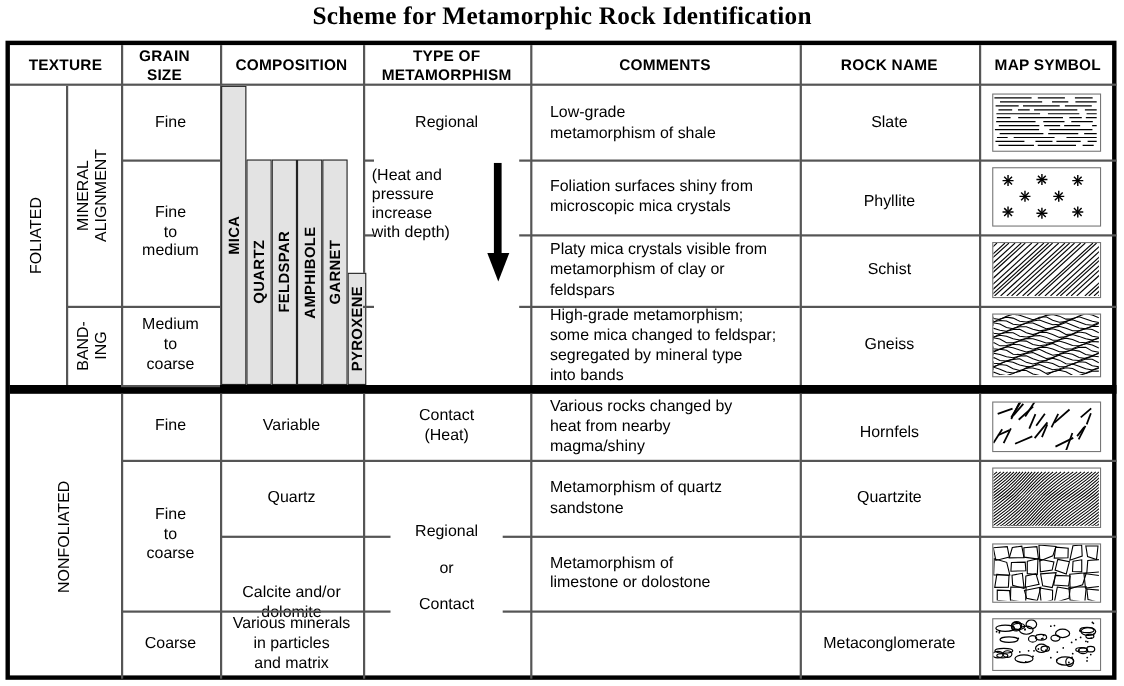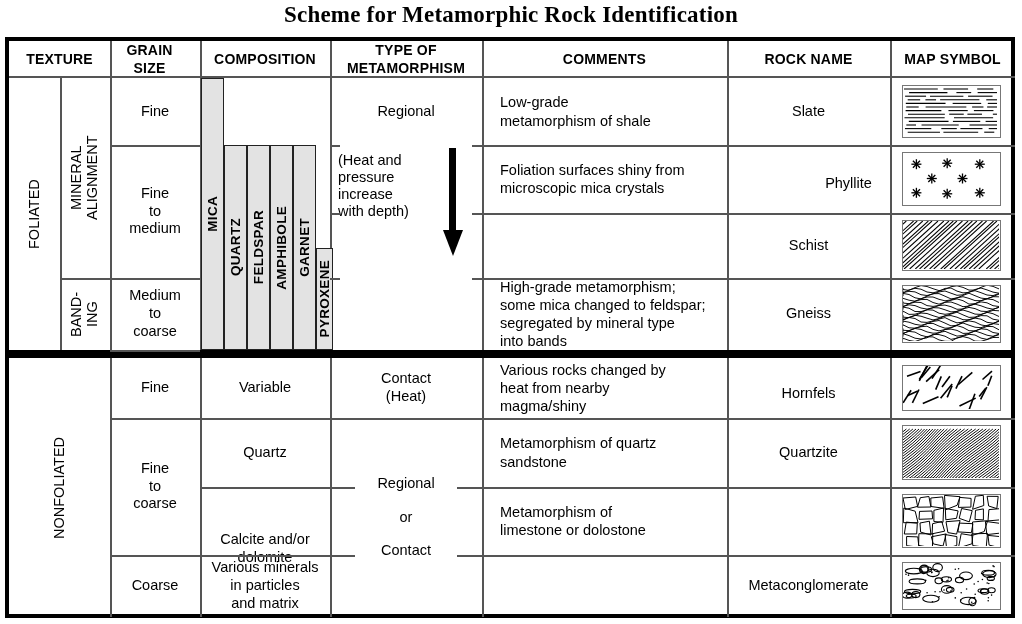--- a/index.html
+++ b/index.html
@@ -253,21 +253,21 @@
             <line x1="85.73937252477712" y1="42.6" x2="94" y2="42.6" stroke="#000" stroke-width="1.1"></line>
             <line x1="4.719419248271463" y1="46.2" x2="36.96881820632556" y2="46.2" stroke="#000" stroke-width="1.1"></line>
             <line x1="40.40512973973767" y1="46.2" x2="75.18179973409596" y2="46.2" stroke="#000" stroke-width="1.1"></line>
             <line x1="81.223957281664" y1="46.2" x2="91.27114252479335" y2="46.2" stroke="#000" stroke-width="1.1"></line>
           </svg>
         </div>
         <div class="cell" style="left: 473px; top: 104px; width: 288px; height: 68px; flex-direction: column; align-items: flex-start; text-align: left; padding-left: 18px; line-height: 1.25;">
           <div>Foliation surfaces shiny from</div>
           <div>microscopic mica crystals</div>
         </div>
-        <div class="cell" style="left: 718px; top: 104px; width: 163px; height: 78px; flex-direction: column; margin-left: 40px;">
+        <div class="cell" style="left: 718px; top: 104px; width: 163px; height: 78px; flex-direction: column;">
           <div>Phyllite</div>
         </div>
         <div class="ln" style="left: 473px; top: 172px; width: 245px; height: 1.6px;"></div>
         <div class="ln" style="left: 718px; top: 172px; width: 163px; height: 1.6px;"></div>
         <div class="ln" style="left: 881px; top: 172px; width: 125px; height: 1.6px;"></div>
         <div class="sym" style="left: 893px; top: 111px; width: 99px; height: 54px;">
           <svg width="96" height="51" viewBox="0 0 96 51">
             <line x1="8.4" y1="11.2" x2="18.4" y2="11.2" stroke="#000" stroke-width="1.3"></line>
             <line x1="9.9" y1="7.7" x2="17.0" y2="14.8" stroke="#000" stroke-width="1.3"></line>
             <line x1="13.4" y1="6.2" x2="13.4" y2="16.2" stroke="#000" stroke-width="1.3"></line>
@@ -294,20 +294,25 @@
             <line x1="17.0" y1="36.2" x2="9.9" y2="43.3" stroke="#000" stroke-width="1.3"></line>
             <line x1="39.2" y1="40.8" x2="49.2" y2="40.8" stroke="#000" stroke-width="1.3"></line>
             <line x1="40.6" y1="37.3" x2="47.7" y2="44.3" stroke="#000" stroke-width="1.3"></line>
             <line x1="44.2" y1="35.8" x2="44.2" y2="45.8" stroke="#000" stroke-width="1.3"></line>
             <line x1="47.7" y1="37.3" x2="40.6" y2="44.3" stroke="#000" stroke-width="1.3"></line>
             <line x1="71.8" y1="39.8" x2="81.8" y2="39.8" stroke="#000" stroke-width="1.3"></line>
             <line x1="73.3" y1="36.2" x2="80.3" y2="43.3" stroke="#000" stroke-width="1.3"></line>
             <line x1="76.8" y1="34.8" x2="76.8" y2="44.8" stroke="#000" stroke-width="1.3"></line>
             <line x1="80.3" y1="36.2" x2="73.3" y2="43.3" stroke="#000" stroke-width="1.3"></line>
           </svg>
+        </div>
+        <div class="cell" style="left: 473px; top: 172px; width: 245px; height: 65px; flex-direction: column; align-items: flex-start; text-align: left; padding-left: 18px; line-height: 1.25;">
+          <div>Platy mica crystals visible from</div>
+          <div>metamorphism of clay or</div>
+          <div>feldspars</div>
         </div>
         <div class="cell" style="left: 718px; top: 172px; width: 163px; height: 65px; flex-direction: column;">
           <div>Schist</div>
         </div>
         <div class="ln" style="left: 473px; top: 237px; width: 245px; height: 1.6px;"></div>
         <div class="ln" style="left: 718px; top: 237px; width: 163px; height: 1.6px;"></div>
         <div class="ln" style="left: 881px; top: 237px; width: 125px; height: 1.6px;"></div>
         <div class="sym" style="left: 893px; top: 179px; width: 99px; height: 51px;">
           <svg width="96" height="48" viewBox="0 0 96 48">
             <line x1="-49.49772252654551" y1="48" x2="3.302277473454497" y2="0" stroke="#000" stroke-width="1.05"></line>

